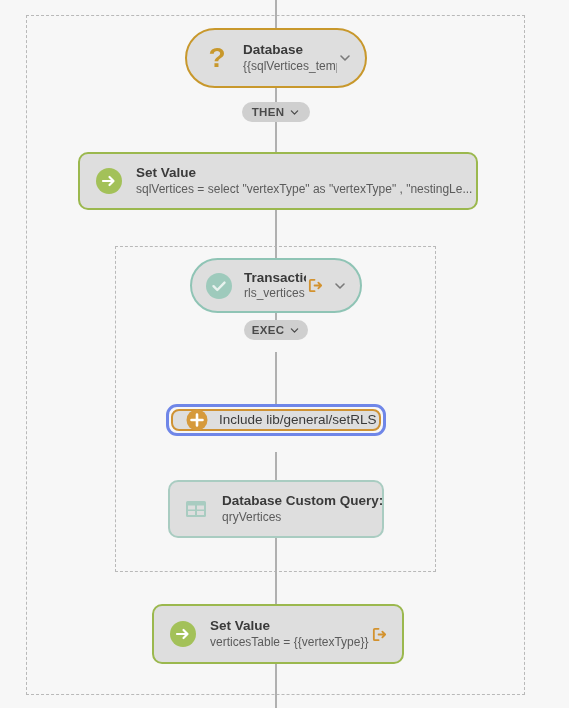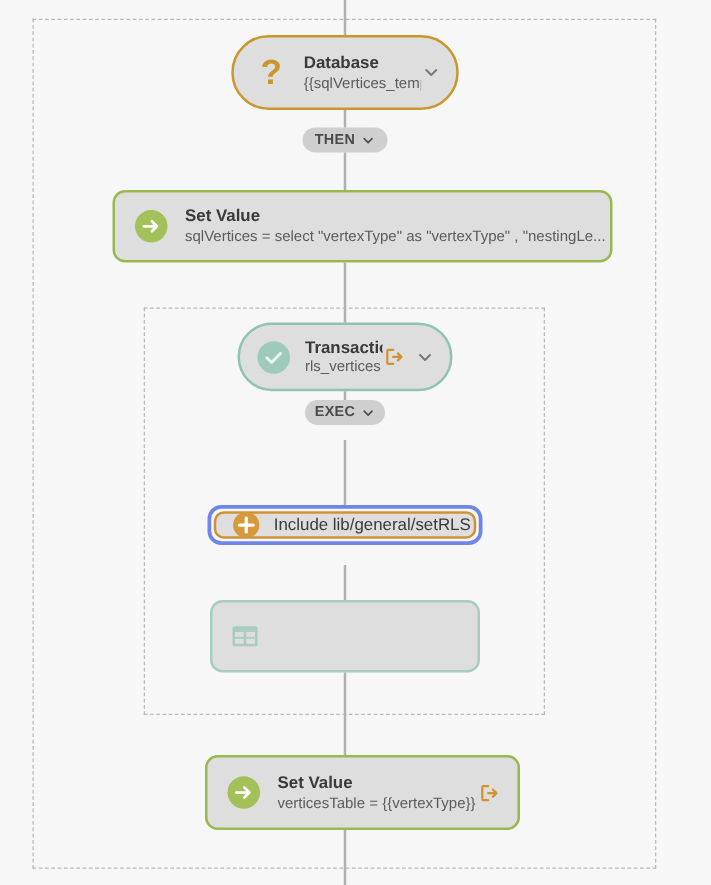--- a/index.html
+++ b/index.html
@@ -57,21 +57,20 @@
     background: #dedede;
     padding-left: 14px;
   }
 
   
   .node-setvalue {
     border-radius: 10px;
     border: 2px solid #9bb84e;
     background: #dedede;
     padding-left: 14px;
-    margin-left: 12px;
   }
   .node-setvalue-1 { left: 78px;  top: 152px; width: 400px; height: 58px; }
   .node-setvalue-2 { left: 152px; top: 604px; width: 252px; height: 60px; }
 
   
   .node-transaction {
     left: 190px; top: 258px; width: 172px; height: 55px;
     border-radius: 28px;
     border: 2px solid #8fc4b5;
     background: #dedede;
@@ -305,20 +304,24 @@
   <div class="node node-dbquery">
     <div class="icon icon-table">
       <svg width="26" height="26" viewBox="0 0 26 26">
         <rect x="3" y="5" width="20" height="16" rx="1.5" fill="#a9ccc1"></rect>
         <rect x="5" y="9.5" width="7" height="4" fill="#dedede"></rect>
         <rect x="14" y="9.5" width="7" height="4" fill="#dedede"></rect>
         <rect x="5" y="15" width="7" height="4" fill="#dedede"></rect>
         <rect x="14" y="15" width="7" height="4" fill="#dedede"></rect>
       </svg>
     </div>
+    <div class="node-text">
+      <div class="node-title">Database Custom Query:</div>
+      <div class="node-sub">qryVertices</div>
+    </div>
   </div>
 
   <div class="node node-setvalue node-setvalue-2">
     <div class="icon icon-circle-arrow">
       <svg width="30" height="30" viewBox="0 0 30 30">
         <circle cx="15" cy="15" r="13" fill="#a3c159"></circle>
         <path d="M9 15 H19 M15.5 11 L19.5 15 L15.5 19" fill="none" stroke="#ffffff" stroke-width="2.2" stroke-linecap="round" stroke-linejoin="round"></path>
       </svg>
     </div>
     <div class="node-text">

